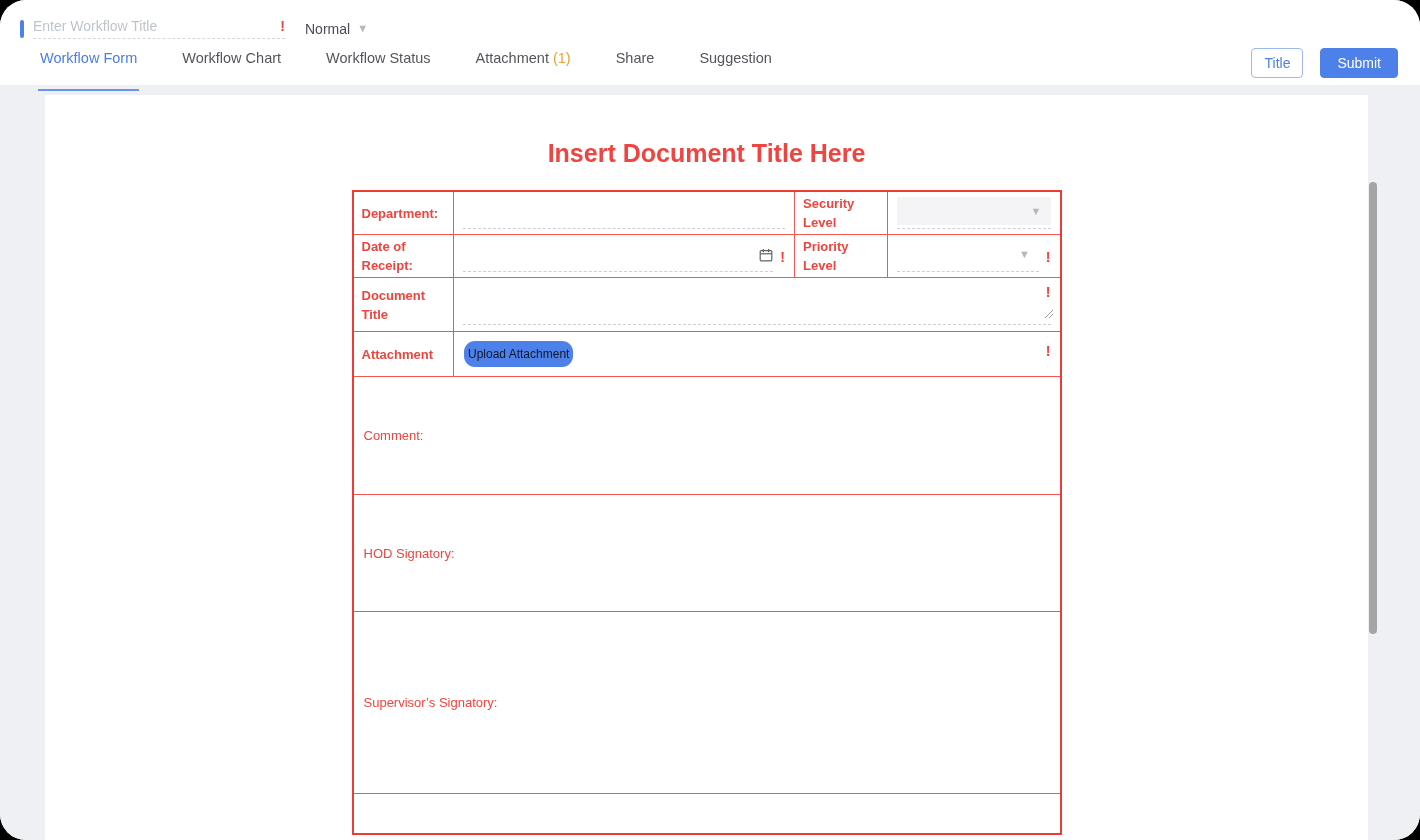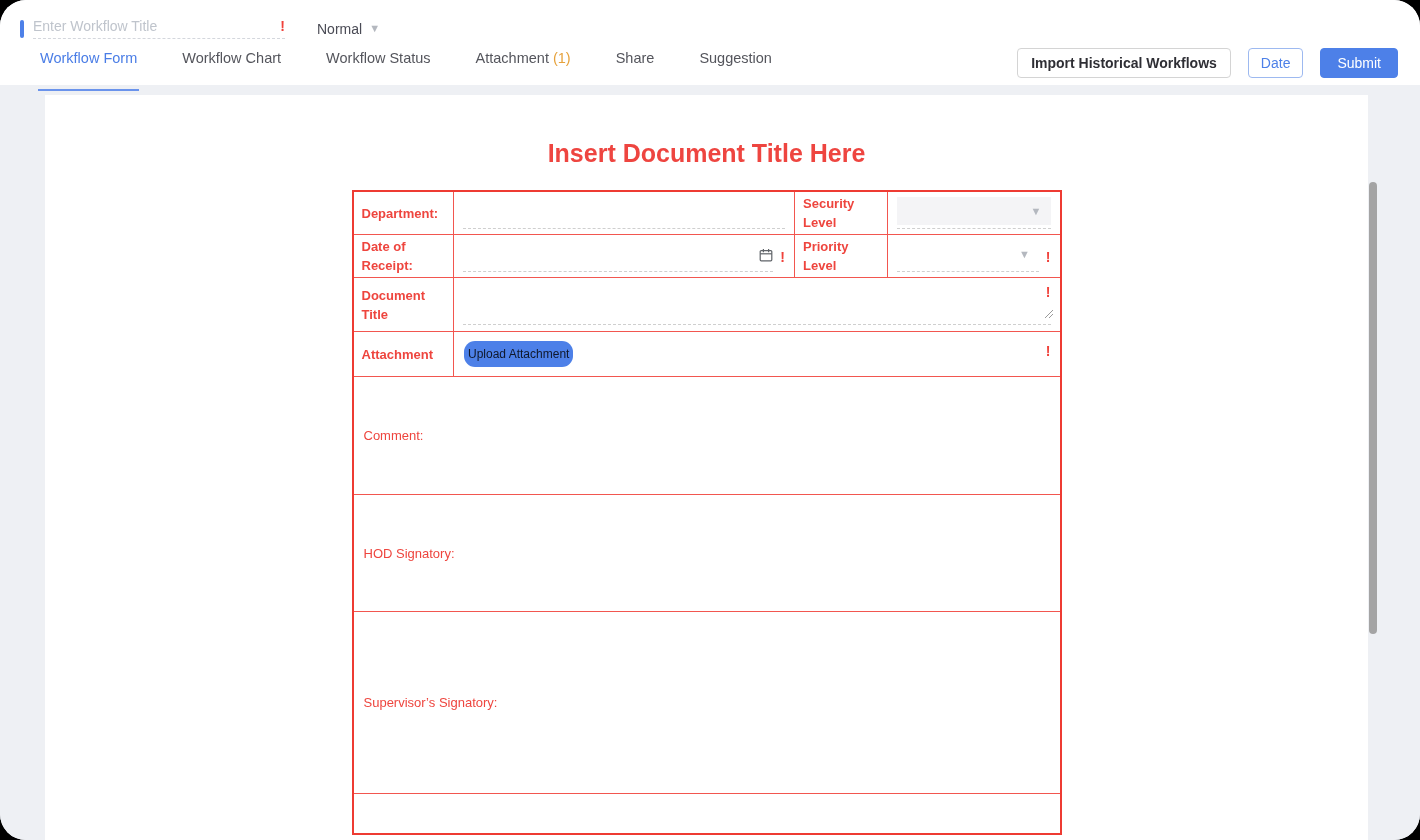--- a/index.html
+++ b/index.html
@@ -7,21 +7,21 @@
   .screen { position:relative; width:1420px; height:840px; border-radius:26px; overflow:hidden; background:#eef0f4; }
 
   
   .topbar { position:absolute; top:0; left:0; right:0; height:85px; background:#fff; z-index:2; }
   .title-row { display:flex; align-items:center; padding:17px 0 0 20px; height:40px; }
   .accent-bar { width:4px; height:18px; background:#4d80e8; border-radius:2px; flex:0 0 auto; }
   .title-input-wrap { display:flex; align-items:center; margin-left:9px; width:252px; border-bottom:1px dashed #d4d7dd; padding-bottom:4px; }
   .title-input-wrap input { flex:1; border:none; outline:none; font-size:14px; color:#ef4444; background:transparent; font-family:inherit; }
   .title-input-wrap input::placeholder { color:#bfc4cc; }
   .req { color:#f0423b; font-weight:700; font-size:14px; line-height:1; }
-  .urgency { display:flex; align-items:center; margin-left:32px; gap:7px; cursor:pointer; }
+  .urgency { display:flex; align-items:center; margin-left:20px; gap:7px; cursor:pointer; }
   .urgency-value { font-size:14px; color:#4a4b55; }
   .caret { font-size:11px; color:#b4b8bf; line-height:1; }
 
   .tabs-actions { display:flex; justify-content:space-between; align-items:center; padding:0 22px 0 38px; margin-top:2px; }
   .tabs { display:flex; gap:41px; }
   .tab { font-size:14.5px; color:#54555c; padding:8px 2px 25px; cursor:pointer; white-space:nowrap; }
   .tab.active { color:#4a7de6; border-bottom:2px solid #6a93ec; padding-bottom:11px; }
   .tab .count { color:#e6a23c; }
   .actions { display:flex; align-items:center; gap:17px; padding-bottom:8px; }
   .btn { font-family:inherit; font-size:14px; height:30px; border-radius:4px; cursor:pointer; background:#fff; }
@@ -86,22 +86,21 @@
         <div class="tab">Workflow Chart</div>
         <div class="tab">Workflow Status</div>
         <div class="tab">
           <span>Attachment</span>
           <span class="count">(1)</span>
         </div>
         <div class="tab">Share</div>
         <div class="tab">Suggestion</div>
       </div>
       <div class="actions">
-        <button class="btn ghost">Import Historical Workflows</button>
-        <button class="btn outline-blue">Date</button>
+        <button class="btn outline-blue">Title</button>
         <button class="btn primary">Submit</button>
       </div>
     </div>
   </div>
 
   <div class="content">
     <div class="card">
       <h1 class="doc-title">Insert Document Title Here</h1>
 
       <table class="doc-table">

